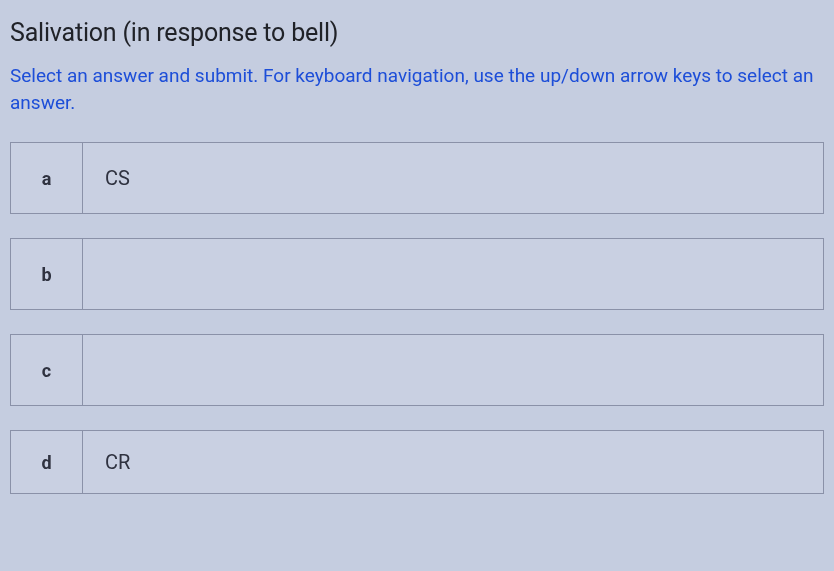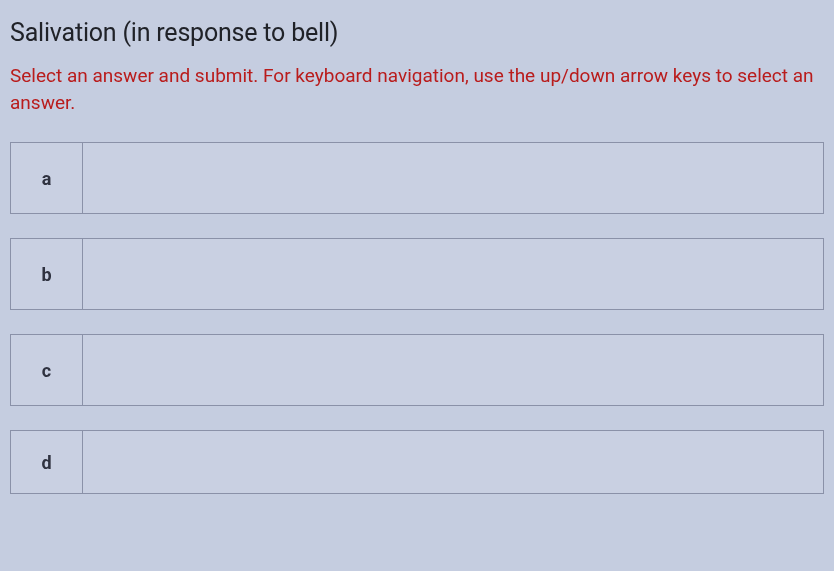--- a/index.html
+++ b/index.html
@@ -19,21 +19,21 @@
     .question-title {
       font-size: 25px;
       font-weight: 400;
       color: #202228;
       margin-bottom: 16px;
       letter-spacing: -0.2px;
     }
     .instructions {
       font-size: 19px;
       font-weight: 400;
-      color: #b91c1c;
+      color: #1d4ed8;
       line-height: 1.4;
       margin-bottom: 26px;
     }
     .options-container {
       display: flex;
       flex-direction: column;
       gap: 24px;
     }
     .option-row {
       display: flex;
@@ -71,27 +71,29 @@
 <body>
 
 <h1 class="question-title">Salivation (in response to bell)</h1>
 
 <p class="instructions">Select an answer and submit. For keyboard navigation, use the up/down arrow keys to select an answer.</p>
 
 <div class="options-container">
 
   <div class="option-row">
     <div class="option-letter-cell">a</div>
+    <div class="option-text-cell">CS</div>
   </div>
 
   <div class="option-row">
     <div class="option-letter-cell">b</div>
   </div>
 
   <div class="option-row">
     <div class="option-letter-cell">c</div>
   </div>
 
   <div class="option-row">
     <div class="option-letter-cell">d</div>
+    <div class="option-text-cell">CR</div>
   </div>
 
 </div>
 
 </body></html>

